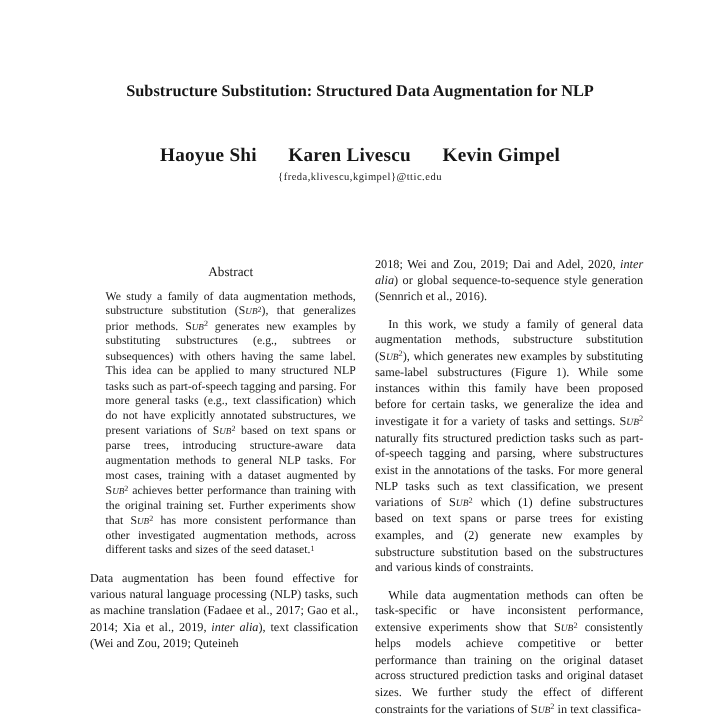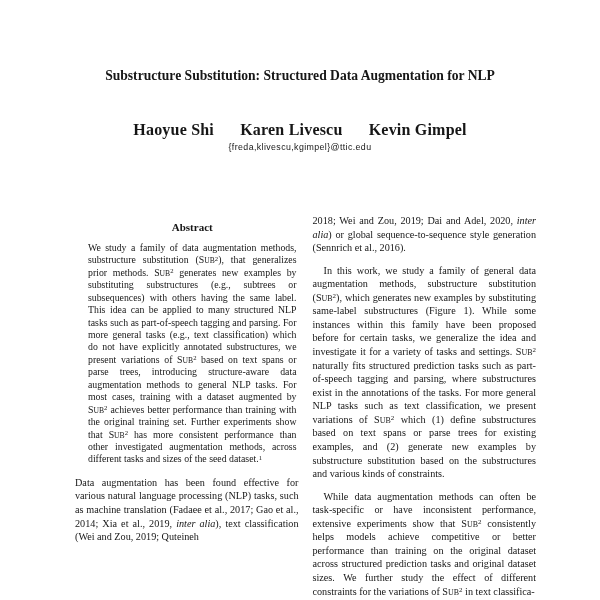--- a/index.html
+++ b/index.html
@@ -34,40 +34,40 @@
 
   .affiliation {
     margin-top: 2px;
     text-align: center;
     font-size: 10.6px;
   }
 
   .email {
     margin-top: 3px;
     text-align: center;
-    font-family: Liberation Sans, sans-serif;
+    font-family: Liberation Serif, serif;
     font-size: 8.8px;
     letter-spacing: 0.4px;
   }
 
   .columns {
     display: flex;
     gap: 14px;
     padding: 0 64px 0 75px;
     margin-top: 62px;
     height: 390px;
     overflow: hidden;
     align-items: flex-start;
   }
   .col { flex: 1 1 0; min-width: 0; }
 
   .abstract { margin-left: 13px; margin-right: 2px; }
   .abstract-heading {
     font-size: 11px;
-    font-weight: bold;
+    font-weight: normal;
     text-align: center;
     margin: 7px 0 9px 0;
   }
   .abstract-body {
     margin: 0;
     font-size: 9.8px;
     line-height: 1.27;
     text-align: justify;
   }
 
@@ -83,21 +83,21 @@
     font-size: 10.2px;
     line-height: 1.33;
     text-align: justify;
   }
   .body-p.first { margin-top: 0; }
   .body-p.spaced { margin-top: 9px; }
   .body-p.indent { text-indent: 11px; }
 
   
   .seg-i { font-style: italic; }
-  .seg-sc { font-size: 78%; }
+  .seg-sc { font-size: 78%; font-style: italic; }
   .seg-sup {
     font-size: 68%;
     position: relative;
     top: -0.38em;
     line-height: 0;
   }
 </style>
 </head>
 <body>
 

